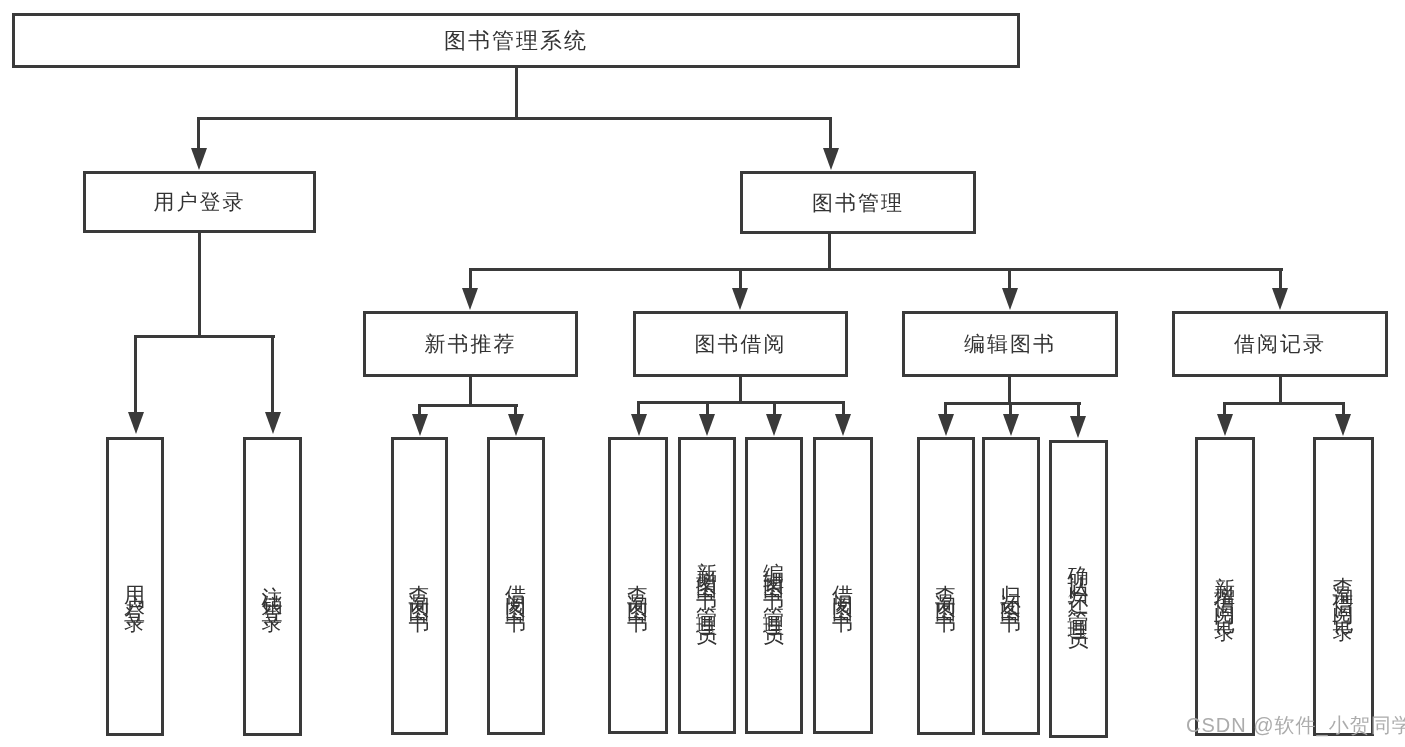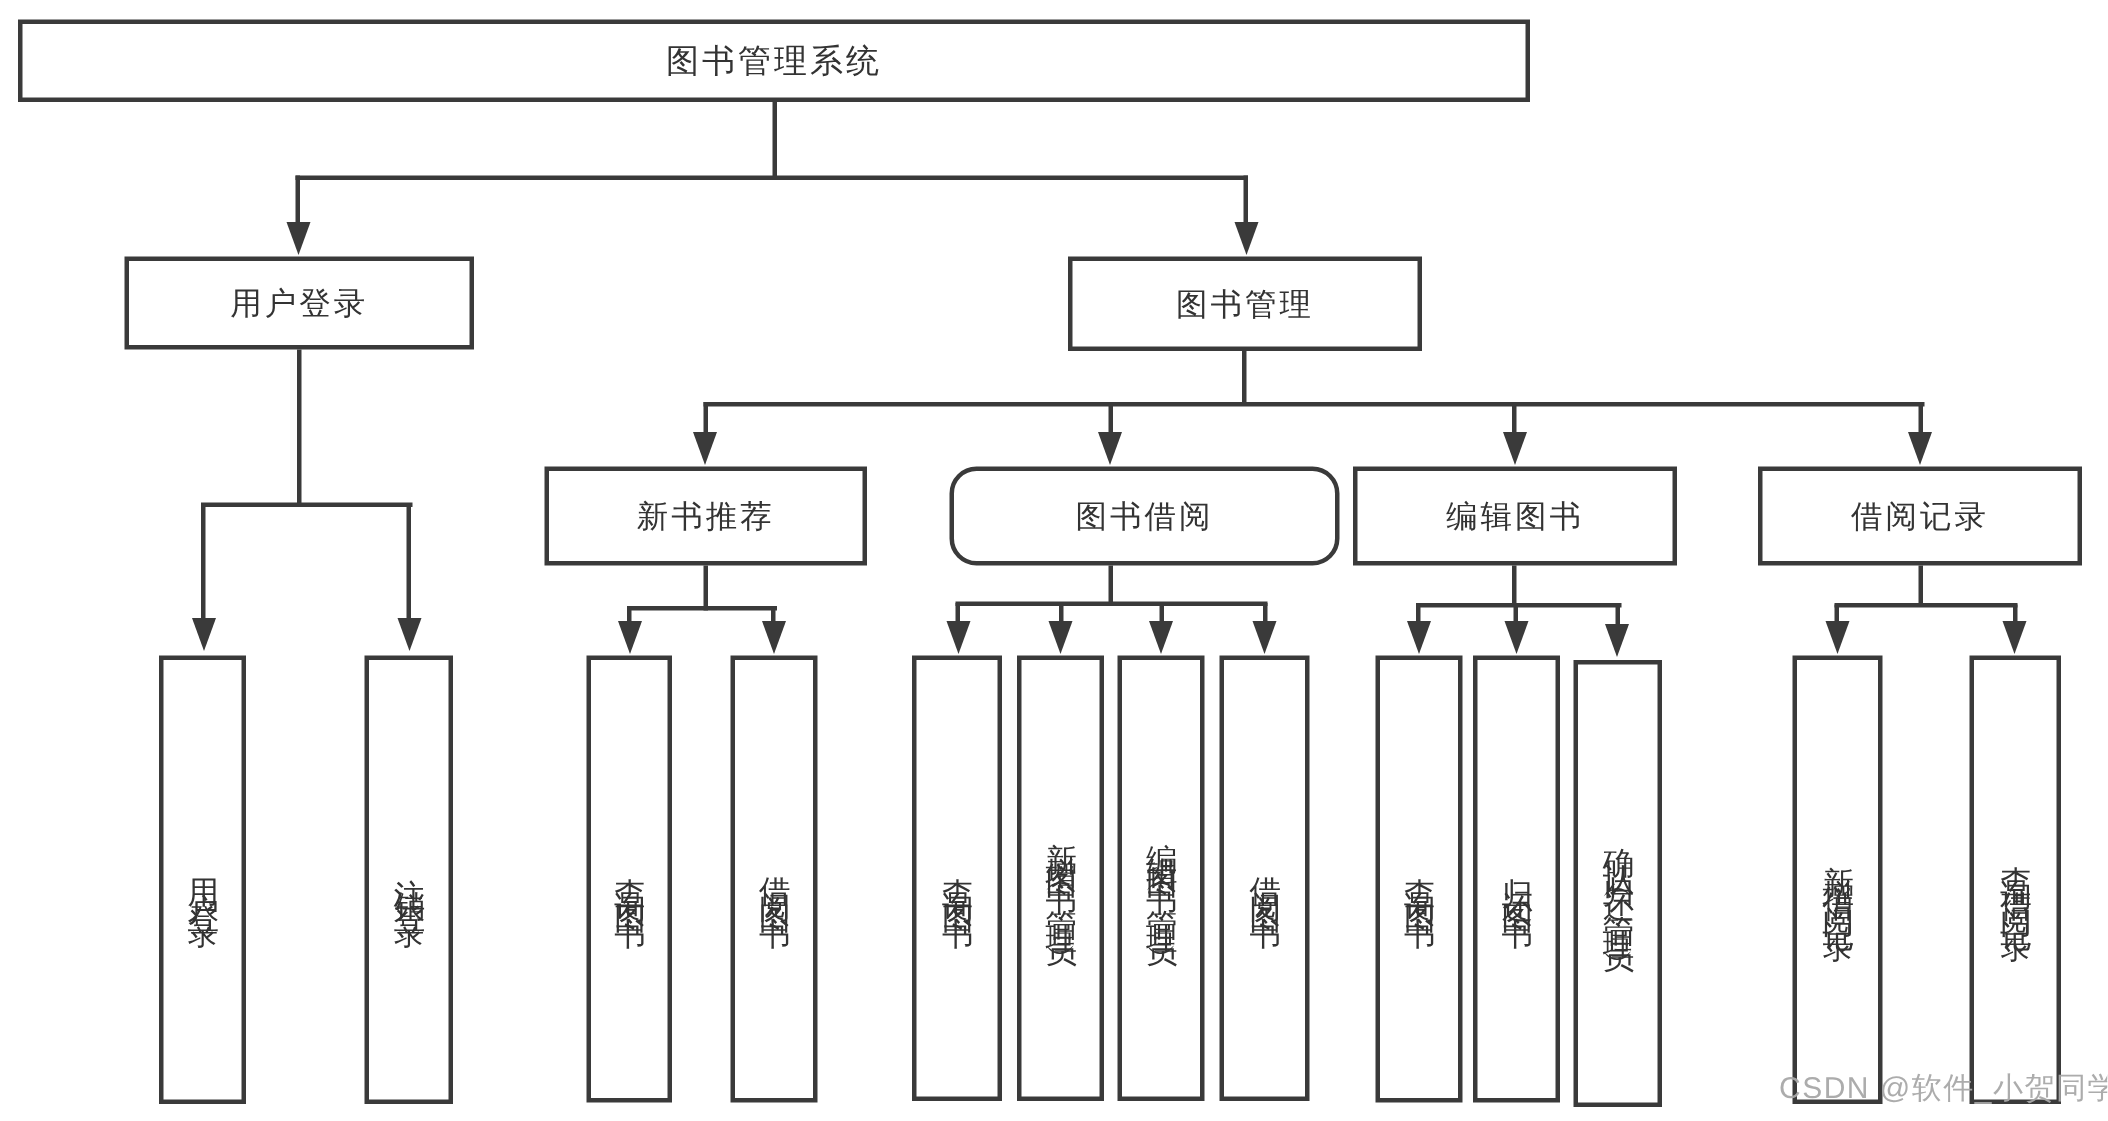--- a/index.html
+++ b/index.html
@@ -58,21 +58,21 @@
   <div class="line" style="left:515px;top:67px;width:3px;height:53px;"></div>
   <div class="line" style="left:197px;top:117px;width:635px;height:3px;"></div>
   <div class="line" style="left:197px;top:117px;width:3px;height:34px;"></div>
   <div class="arrow" style="left:191px;top:148px;"></div>
   <div class="line" style="left:829px;top:117px;width:3px;height:34px;"></div>
   <div class="arrow" style="left:823px;top:148px;"></div>
 
   <div class="box hbox" style="left:83px;top:171px;width:233px;height:62px;">
     <span>用户登录</span>
   </div>
-  <div class="box hbox" style="left:712px;top:171px;width:236px;height:63px;font-family:Liberation Serif, serif;">
+  <div class="box hbox" style="left:740px;top:171px;width:236px;height:63px;font-family:Liberation Serif, serif;">
     <span>图书管理</span>
   </div>
 
   <div class="line" style="left:198px;top:233px;width:3px;height:104px;"></div>
   <div class="line" style="left:134px;top:335px;width:141px;height:3px;"></div>
   <div class="line" style="left:134px;top:336px;width:3px;height:78px;"></div>
   <div class="arrow" style="left:128px;top:412px;"></div>
   <div class="line" style="left:271px;top:336px;width:3px;height:78px;"></div>
   <div class="arrow" style="left:265px;top:412px;"></div>
 
@@ -90,21 +90,21 @@
   <div class="line" style="left:739px;top:268px;width:3px;height:22px;"></div>
   <div class="arrow" style="left:732px;top:288px;"></div>
   <div class="line" style="left:1008px;top:268px;width:3px;height:22px;"></div>
   <div class="arrow" style="left:1002px;top:288px;"></div>
   <div class="line" style="left:1279px;top:268px;width:3px;height:22px;"></div>
   <div class="arrow" style="left:1272px;top:288px;"></div>
 
   <div class="box hbox" style="left:363px;top:311px;width:215px;height:66px;">
     <span>新书推荐</span>
   </div>
-  <div class="box hbox" style="left:633px;top:311px;width:260px;height:66px;border-radius:18px;">
+  <div class="box hbox" style="left:633px;top:311px;width:215px;height:66px;">
     <span>图书借阅</span>
   </div>
   <div class="box hbox" style="left:902px;top:311px;width:216px;height:66px;">
     <span>编辑图书</span>
   </div>
   <div class="box hbox" style="left:1172px;top:311px;width:216px;height:66px;">
     <span>借阅记录</span>
   </div>
 
   <div class="line" style="left:469px;top:377px;width:3px;height:30px;"></div>

